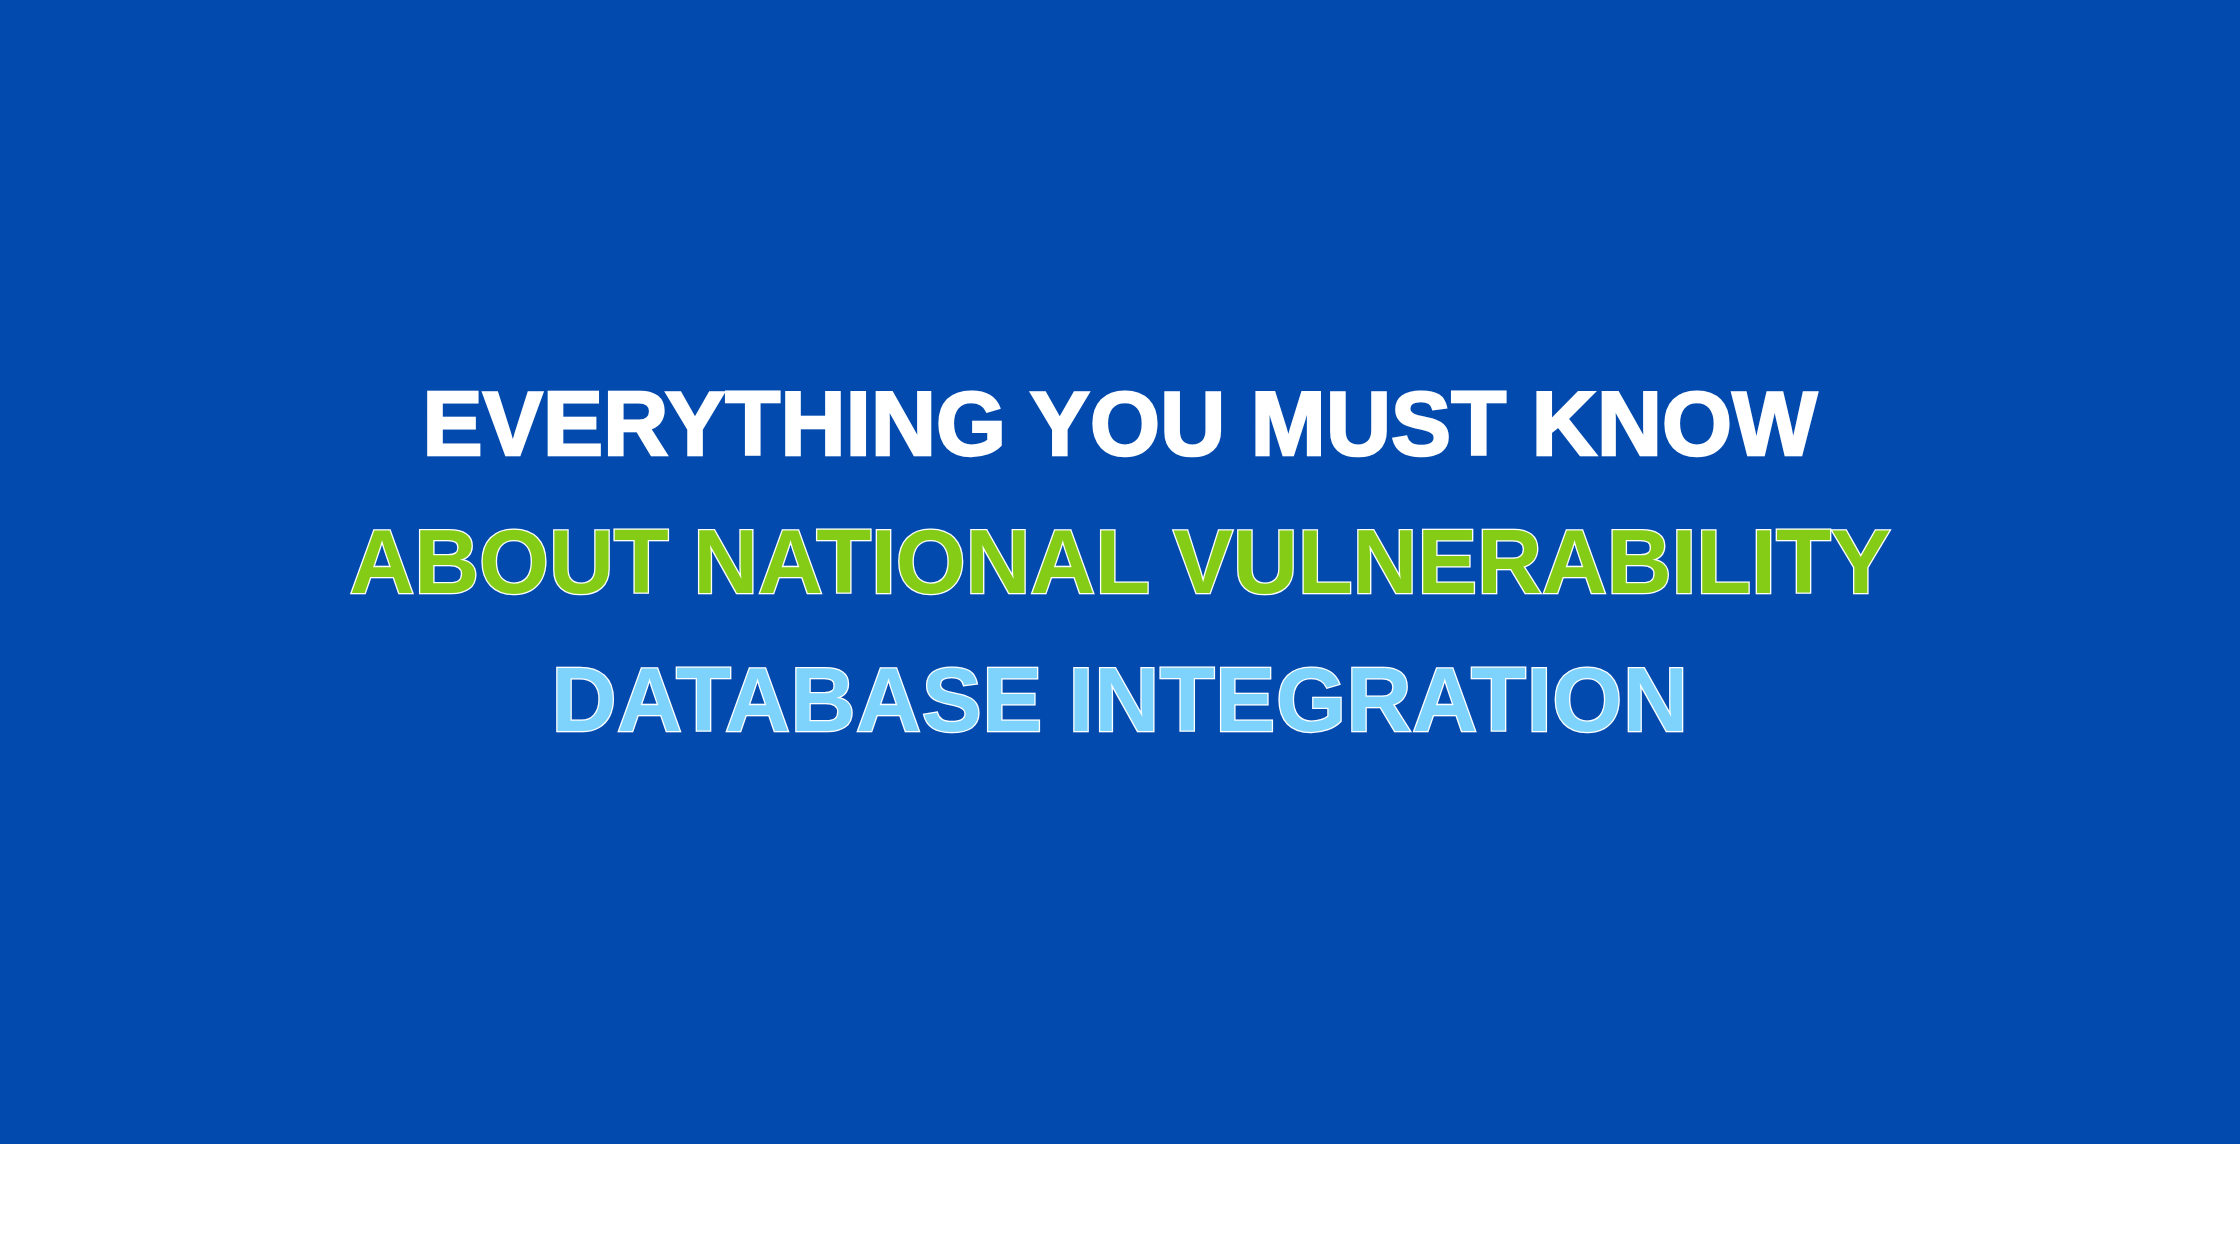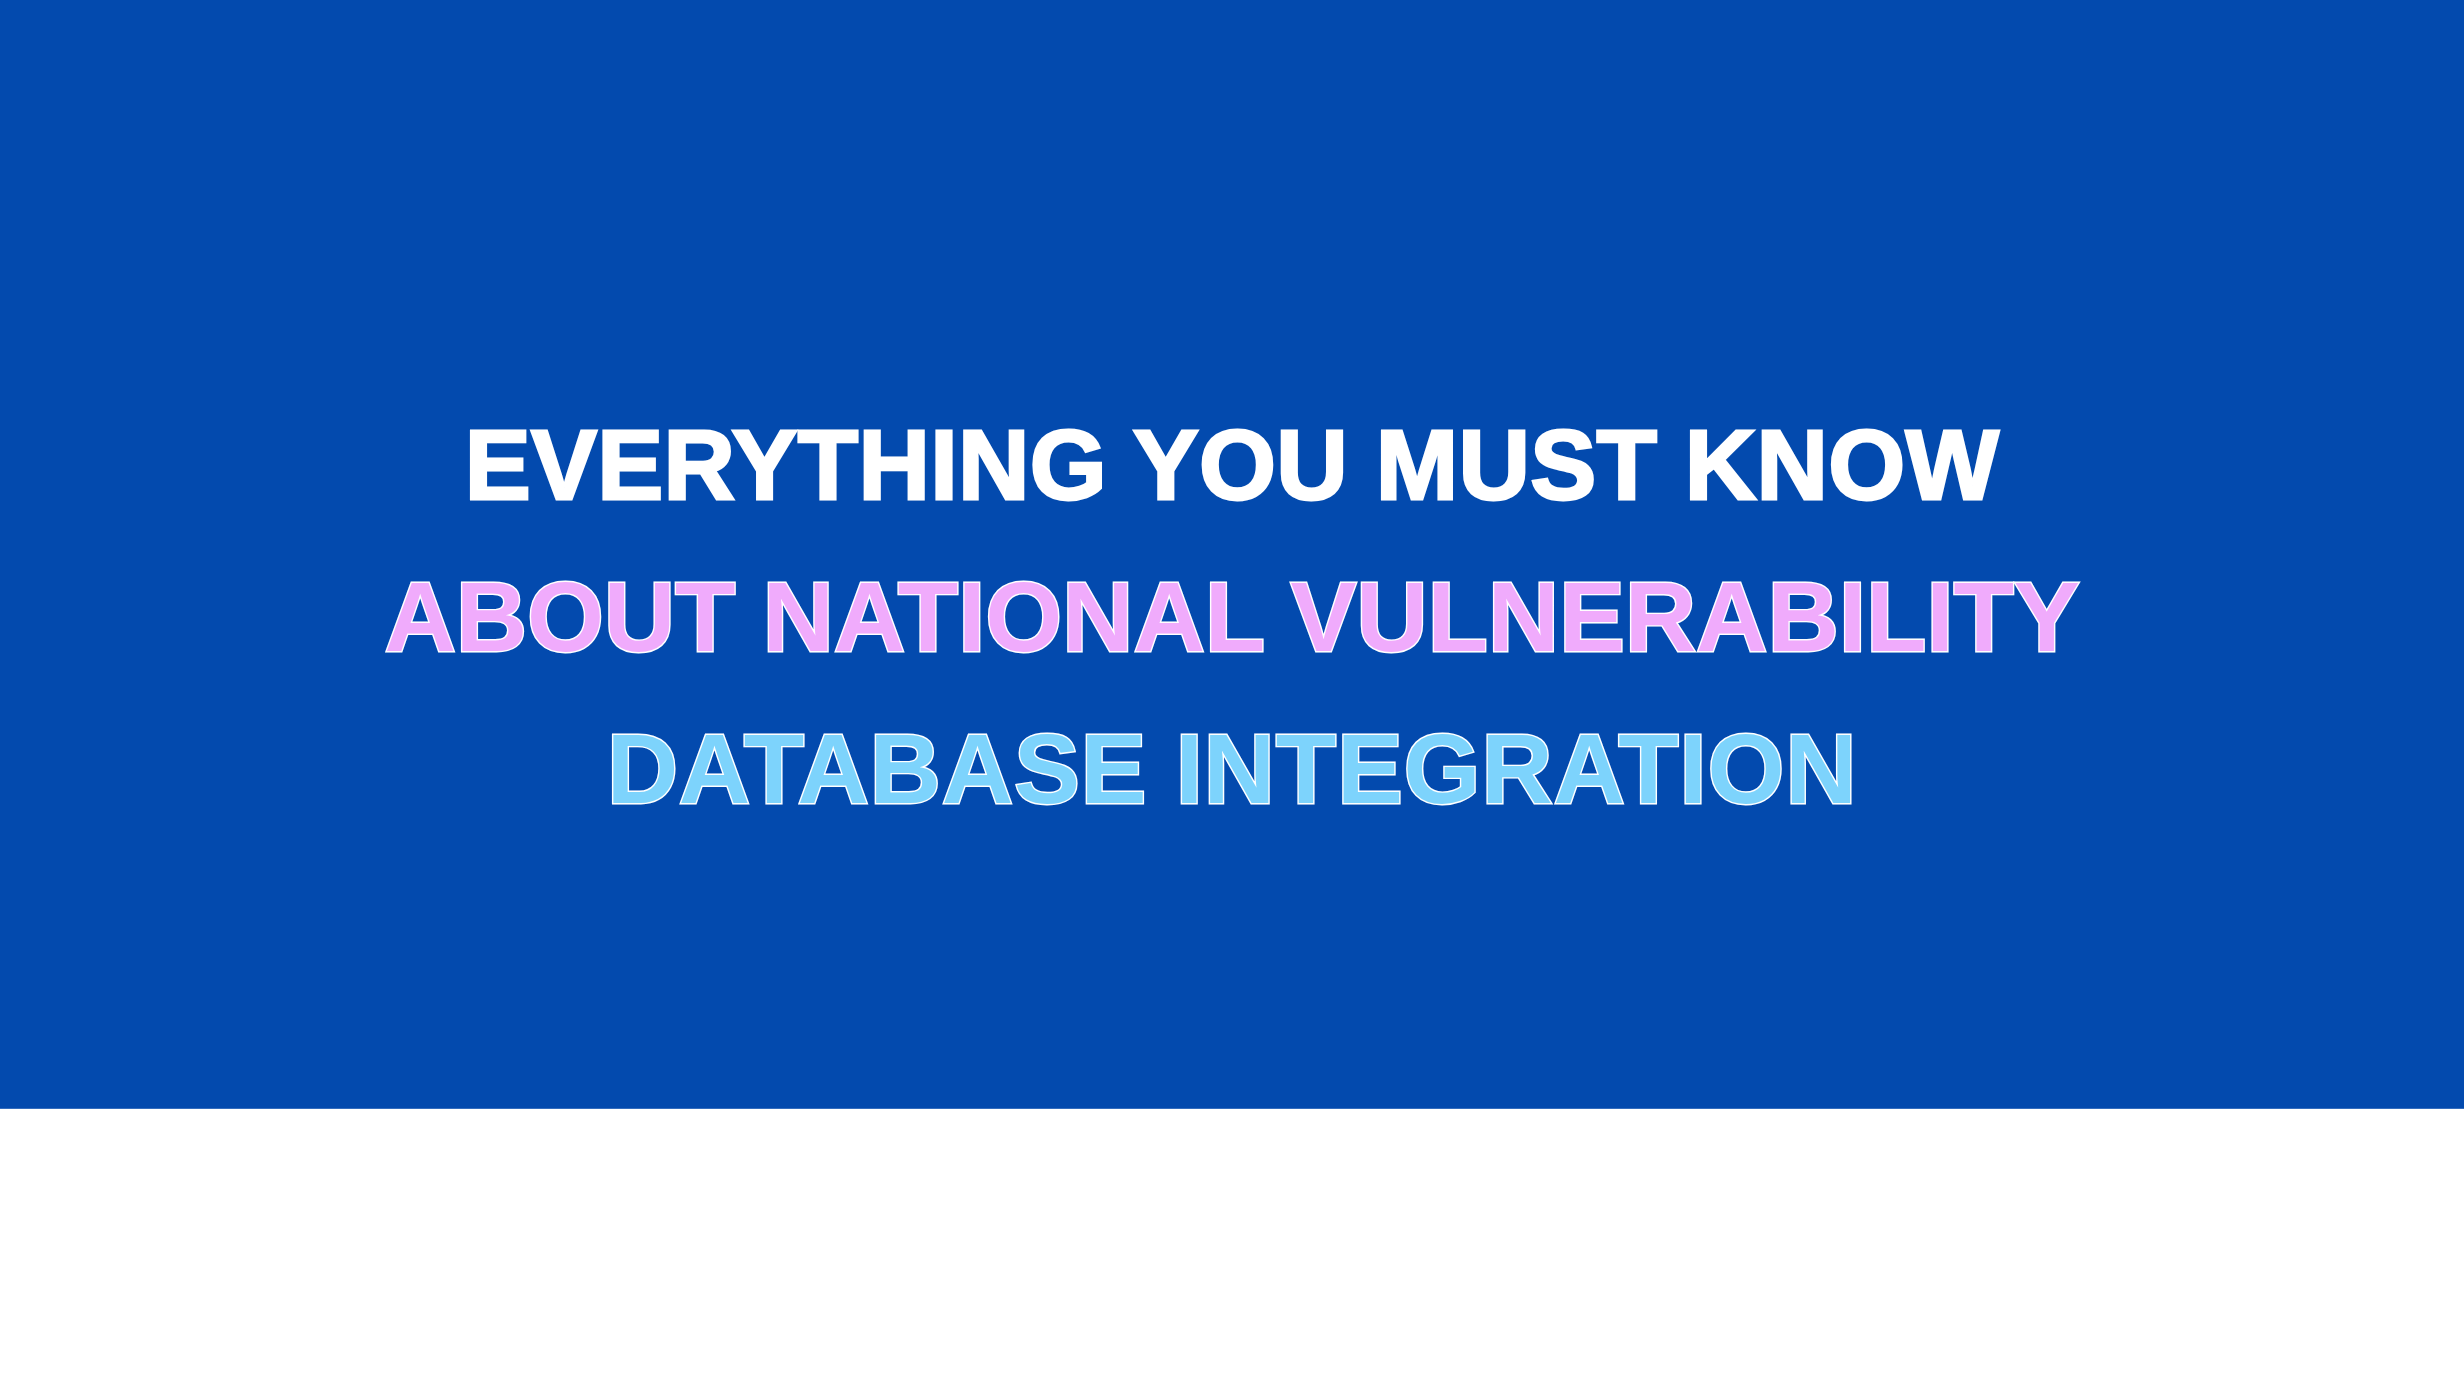--- a/index.html
+++ b/index.html
@@ -14,21 +14,21 @@
     overflow: hidden;
     font-family: "Liberation Sans", "DejaVu Sans", sans-serif;
     -webkit-font-smoothing: antialiased;
   }
 
   
   .banner {
     position: relative;
     box-sizing: border-box;
     width: 2240px;
-    height: 1008px;
+    height: 1144px;
     background: #034aae;
     display: flex;
     flex-direction: column;
     align-items: center;
     justify-content: flex-start;
   }
 
   
   .headline-block {
     position: absolute;
@@ -66,19 +66,19 @@
 </style>
 </head>
 <body>
 
 <div class="banner" style="background: rgb(3, 74, 174);">
 
   <div class="headline-block">
 
     <span class="headline-line line-1" style="color: rgb(255, 255, 255); -webkit-text-stroke-color: rgb(255, 255, 255);">EVERYTHING YOU MUST KNOW</span>
 
-    <span class="headline-line line-2" style="color: #f0abfc; -webkit-text-stroke-color: rgb(255, 255, 255);">ABOUT NATIONAL VULNERABILITY</span>
+    <span class="headline-line line-2" style="color: #84cc16; -webkit-text-stroke-color: rgb(255, 255, 255);">ABOUT NATIONAL VULNERABILITY</span>
 
     <span class="headline-line line-3" style="color: #7dd3fc; -webkit-text-stroke-color: rgb(255, 255, 255);">DATABASE INTEGRATION</span>
 
   </div>
 
 </div>
 
 </body></html>

